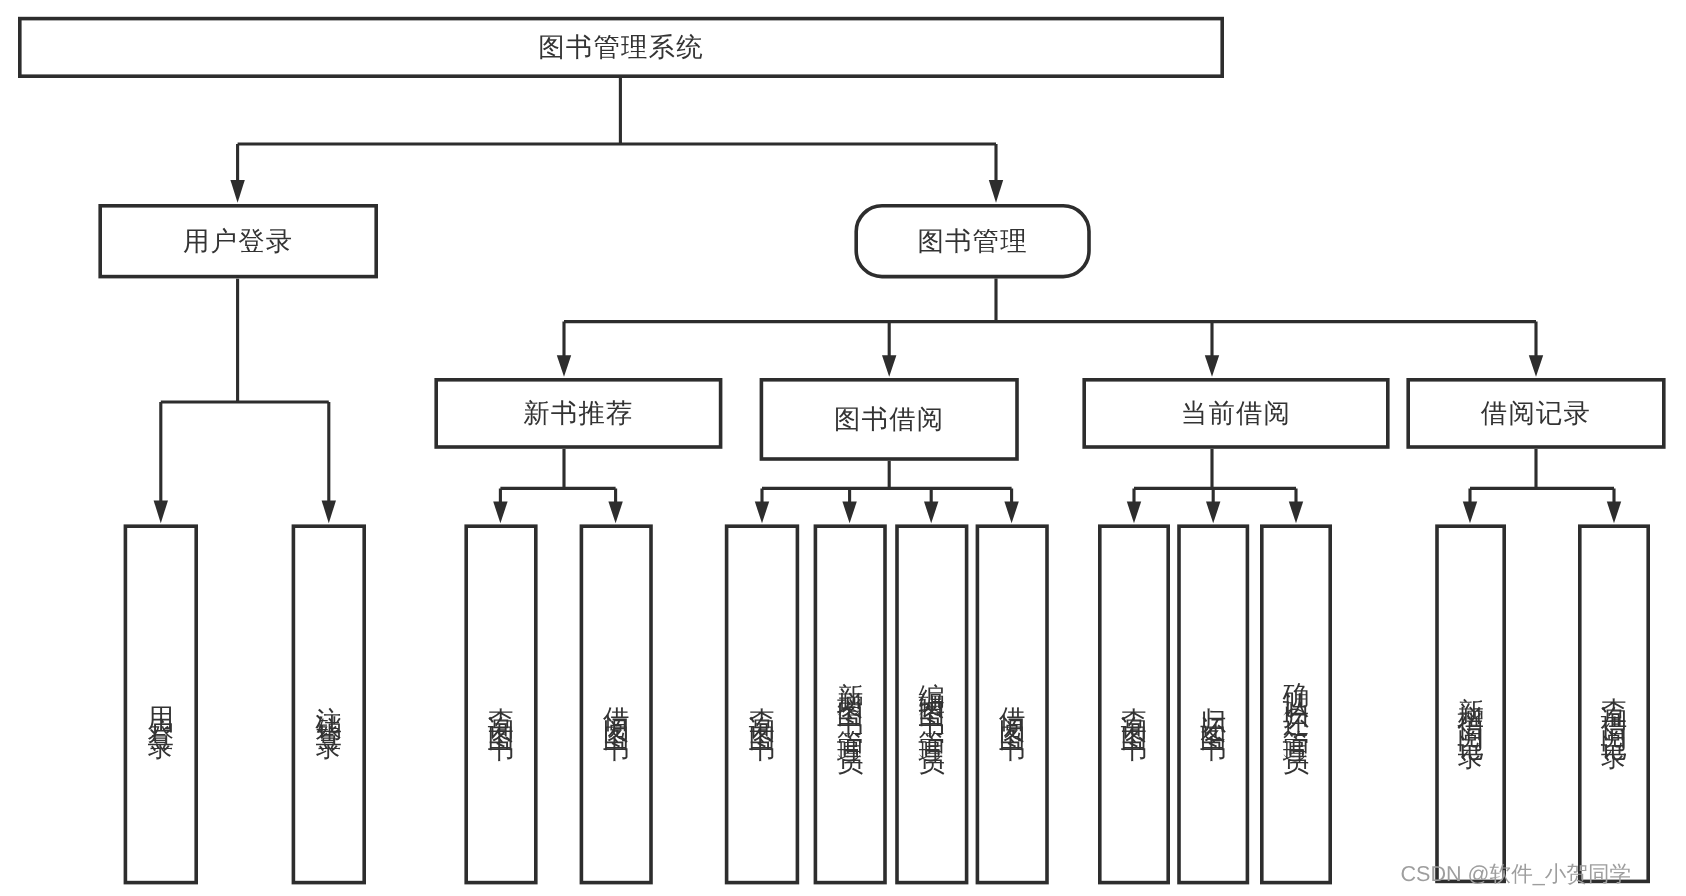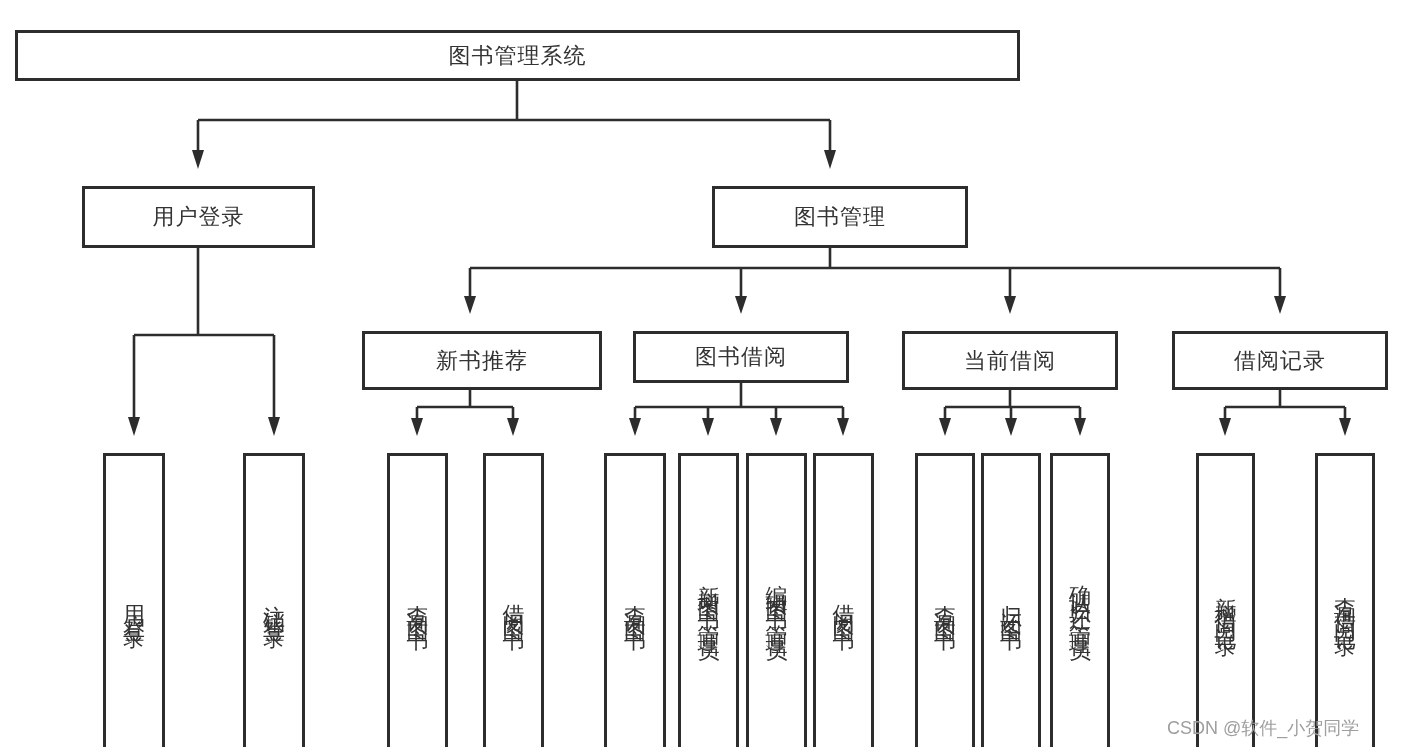--- a/index.html
+++ b/index.html
@@ -11,21 +11,21 @@
   }
   html,body{margin:0;padding:0;background:#fff;}
   body{font-family:"Liberation Sans","DejaVu Sans",sans-serif;}
   .canvas{
     position:relative;width:1405px;height:747px;background:var(--bg);overflow:hidden;
   }
   .connectors{position:absolute;left:0;top:0;z-index:0;}
   .node{
     position:absolute;background:#fff;border:3px solid var(--border);
     box-sizing:border-box;display:flex;align-items:center;justify-content:center;
-    color:var(--text);z-index:1;margin-top:16px;
+    color:var(--text);z-index:1;
   }
   .h-node{font-size:22px;letter-spacing:1px;}
   .leaf{z-index:1;}
   .leaf .vtext{
     writing-mode:vertical-rl;text-orientation:mixed;
     font-size:22px;line-height:1;letter-spacing:8px;color:var(--text);
     white-space:nowrap;
   }
   .watermark{
     position:absolute;left:1167px;top:716px;z-index:2;
@@ -77,31 +77,31 @@
     </g>
   </svg>
 
   <div class="node h-node" style="left:15px;top:14px;width:1005px;height:51px;">
     <span>图书管理系统</span>
   </div>
 
   <div class="node h-node" style="left:82px;top:170px;width:233px;height:62px;">
     <span>用户登录</span>
   </div>
-  <div class="node h-node" style="left:712px;top:170px;width:256px;height:62px;">
+  <div class="node h-node" style="left:712px;top:170px;width:197px;height:62px;border-radius:23px;">
     <span>图书管理</span>
   </div>
 
   <div class="node h-node" style="left:362px;top:315px;width:240px;height:59px;">
     <span>新书推荐</span>
   </div>
-  <div class="node h-node" style="left:633px;top:315px;width:216px;height:52px;">
+  <div class="node h-node" style="left:633px;top:315px;width:216px;height:69px;">
     <span>图书借阅</span>
   </div>
-  <div class="node h-node" style="left:902px;top:315px;width:216px;height:59px;font-family:Liberation Serif, serif;">
+  <div class="node h-node" style="left:902px;top:315px;width:256px;height:59px;font-family:Liberation Serif, serif;">
     <span>当前借阅</span>
   </div>
   <div class="node h-node" style="left:1172px;top:315px;width:216px;height:59px;">
     <span>借阅记录</span>
   </div>
 
   <div class="node leaf" style="left:103px;top:437px;width:62px;height:300px;">
     <span class="vtext">用户登录</span>
   </div>
   <div class="node leaf" style="left:243px;top:437px;width:62px;height:300px;">

